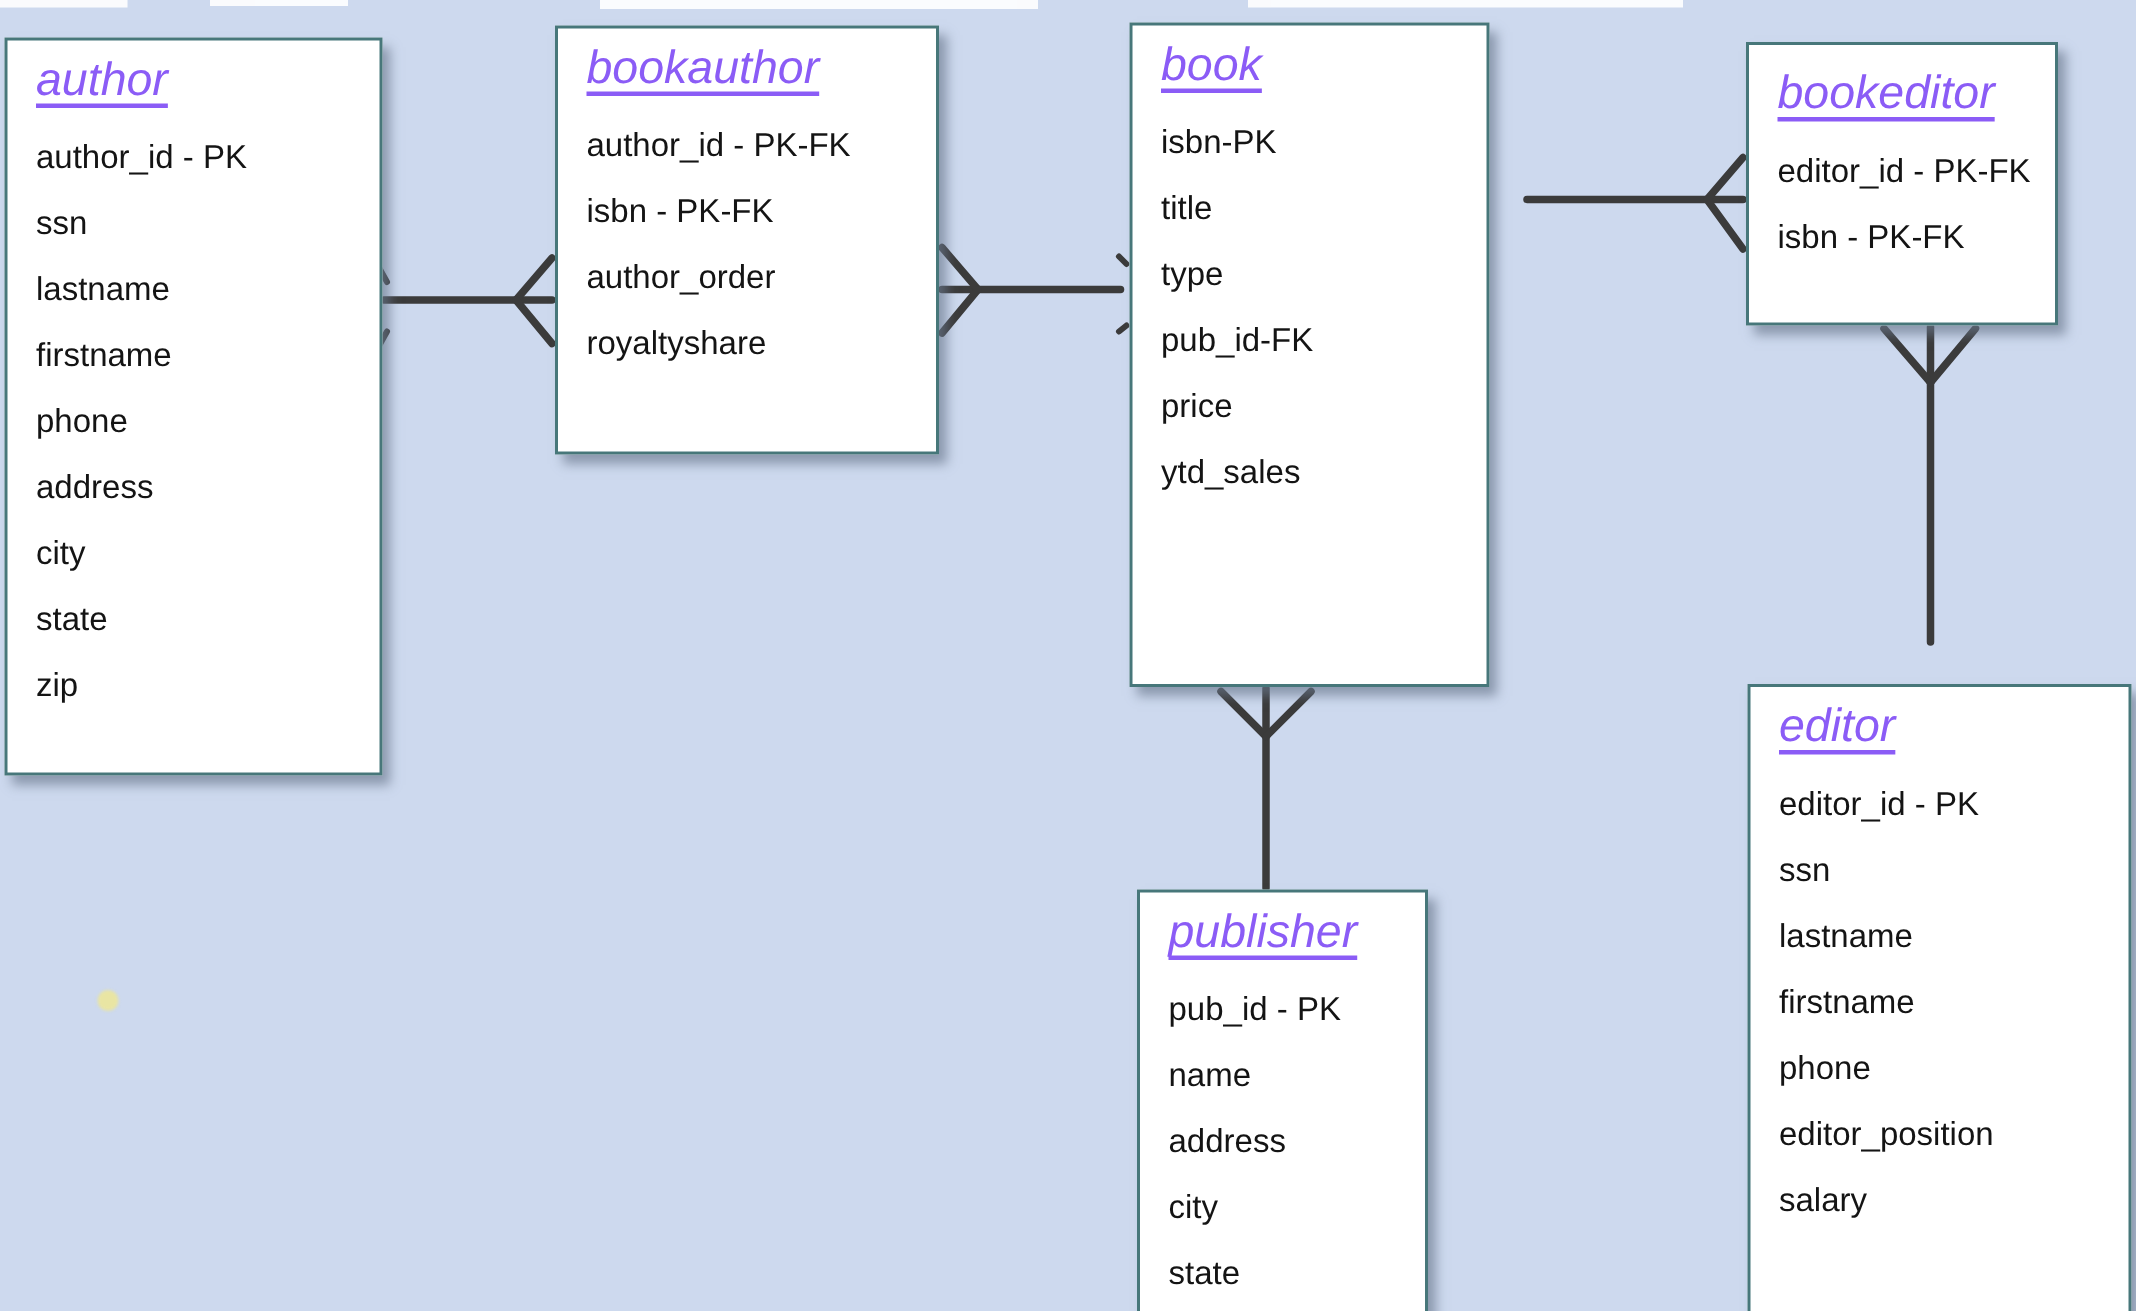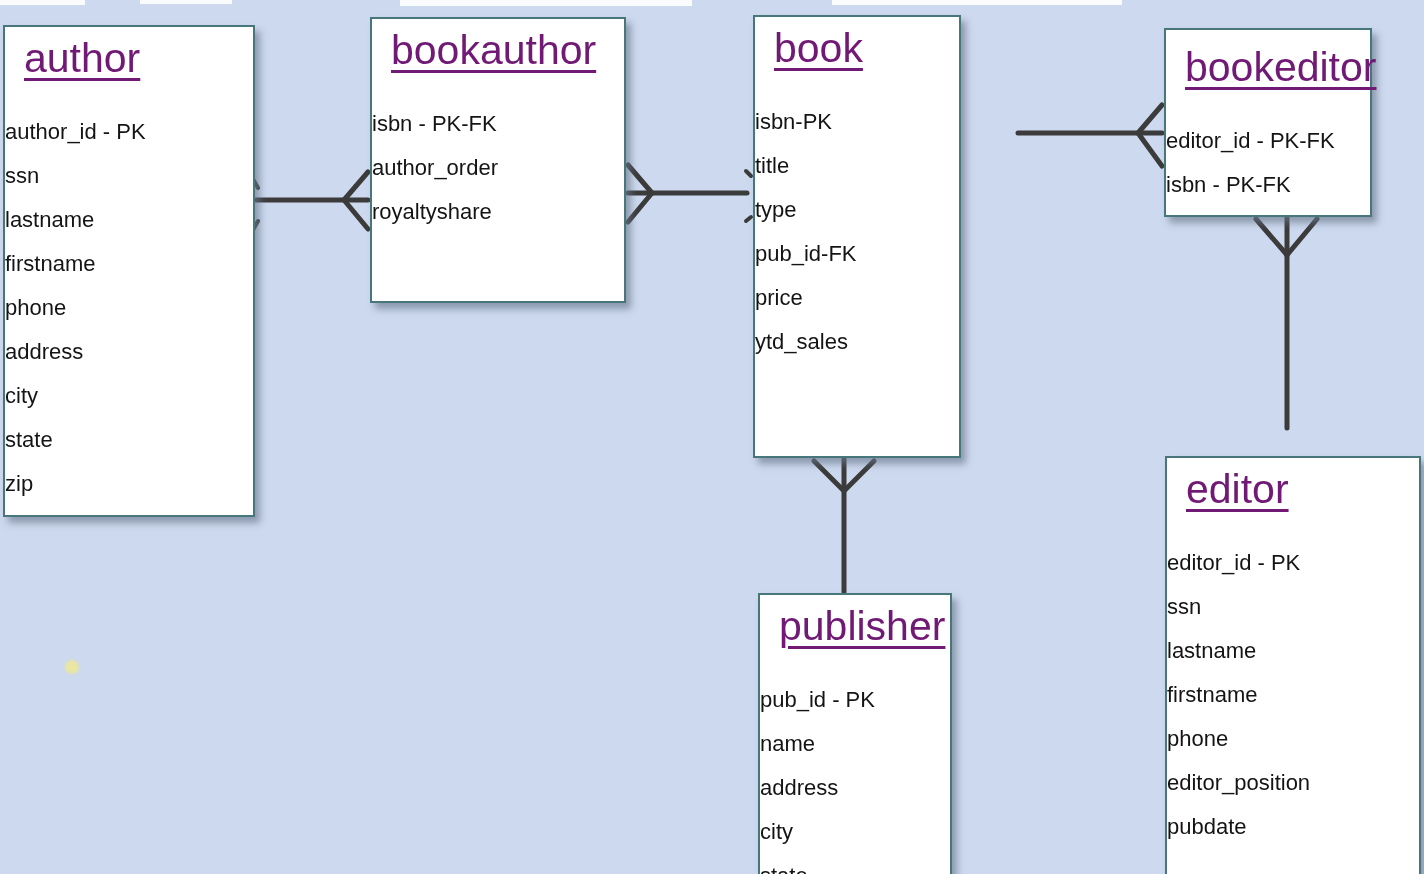--- a/index.html
+++ b/index.html
@@ -23,40 +23,42 @@
   .entity {
     position: absolute;
     background: #ffffff;
     border: 2px solid #47777a;
     box-shadow: 5px 6px 7px rgba(105, 118, 140, 0.65);
     box-sizing: border-box;
     color: #141414;
   }
   .entity .title {
     padding: 8px 0 0 19px;
-    font-size: 41px;
-    color: #701a75;
+    font-size: 31px;
+    color: #8b5cf6;
+    font-style: italic;
   }
   .entity .title span {
     text-decoration: underline;
     text-decoration-thickness: 3px;
     text-underline-offset: 6px;
   }
   .entity .fields {
-    margin-top: 28px;
+    padding-left: 19px;
+    margin-top: 12px;
   }
   .entity .field {
     height: 44px;
     line-height: 44px;
     font-size: 22px;
     white-space: nowrap;
   }
   .entity-author     { left: 3px;    top: 25px;  width: 252px; height: 492px; }
   .entity-bookauthor { left: 370px;  top: 17px;  width: 256px; height: 286px; }
-  .entity-book       { left: 753px;  top: 15px;  width: 208px; height: 443px; }
+  .entity-book       { left: 753px;  top: 15px;  width: 240px; height: 443px; }
   .entity-bookeditor { left: 1164px; top: 28px;  width: 208px; height: 189px; }
   .entity-editor     { left: 1165px; top: 456px; width: 256px; height: 434px; }
   .entity-publisher  { left: 758px;  top: 593px; width: 194px; height: 300px; }
   .entity-bookeditor .title { padding-top: 14px; }
   .yellow-dot {
     position: absolute;
     left: 65px; top: 660px;
     width: 14px; height: 14px;
     border-radius: 50%;
     background: #e9e5a3;
@@ -143,20 +145,21 @@
         <div class="field">state</div>
         <div class="field">zip</div>
       </div>
   </div>
 
   <div class="entity entity-bookauthor">
     <div class="title">
       <span>bookauthor</span>
     </div>
     <div class="fields">
+        <div class="field">author_id - PK-FK</div>
         <div class="field">isbn - PK-FK</div>
         <div class="field">author_order</div>
         <div class="field">royaltyshare</div>
       </div>
   </div>
 
   <div class="entity entity-book">
     <div class="title">
       <span>book</span>
     </div>
@@ -184,21 +187,21 @@
     <div class="title">
       <span>editor</span>
     </div>
     <div class="fields">
         <div class="field">editor_id - PK</div>
         <div class="field">ssn</div>
         <div class="field">lastname</div>
         <div class="field">firstname</div>
         <div class="field">phone</div>
         <div class="field">editor_position</div>
-        <div class="field">pubdate</div>
+        <div class="field">salary</div>
       </div>
   </div>
 
   <div class="entity entity-publisher">
     <div class="title">
       <span>publisher</span>
     </div>
     <div class="fields">
         <div class="field">pub_id - PK</div>
         <div class="field">name</div>

